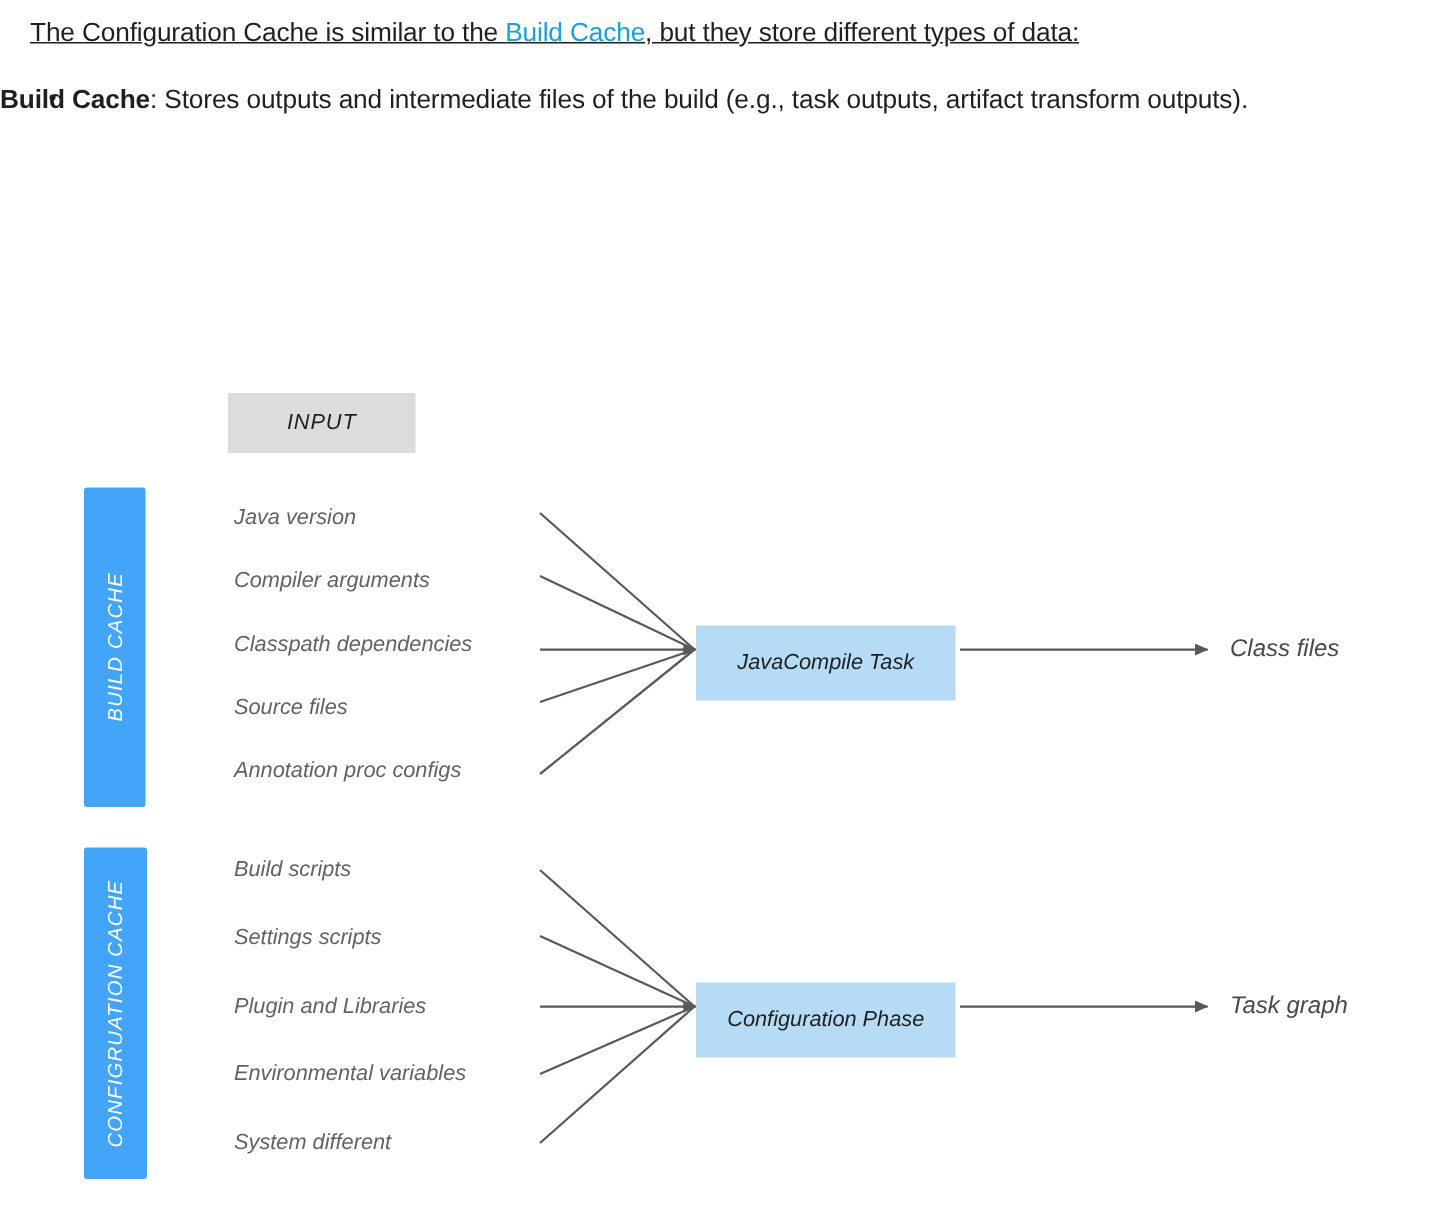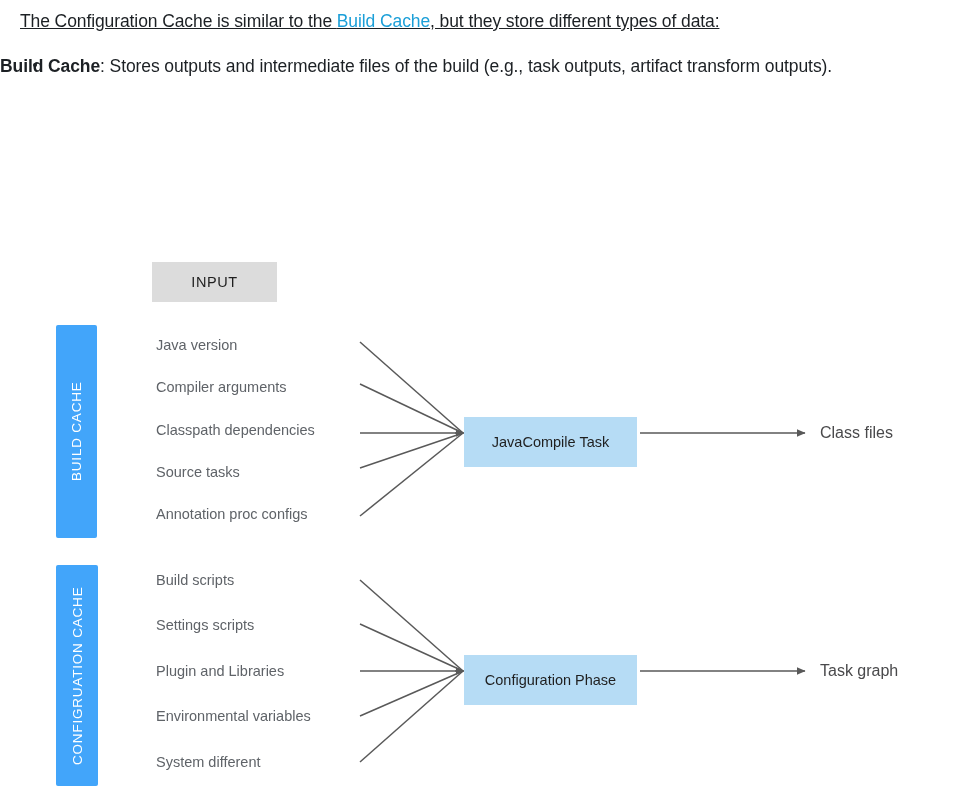--- a/index.html
+++ b/index.html
@@ -65,20 +65,21 @@
     font-weight: 700;
   }
 
   
   .diagram {
     position: absolute;
     left: 0;
     top: 212px;
     width: 961px;
     height: 591px;
+    font-style: italic;
   }
   .diagram svg {
     position: absolute;
     left: 0;
     top: 0;
   }
 
   .hdr {
     position: absolute;
     background: #dcdcdc;
@@ -188,21 +189,21 @@
     </g>
   </svg>
 
   <div class="hdr hdr-input">INPUT</div>
 
   <div class="side-bar side-build">BUILD CACHE</div>
 
   <div class="in-label" style="top:133px">Java version</div>
   <div class="in-label" style="top:175px">Compiler arguments</div>
   <div class="in-label" style="top:218px">Classpath dependencies</div>
-  <div class="in-label" style="top:260px">Source tasks</div>
+  <div class="in-label" style="top:260px">Source files</div>
   <div class="in-label" style="top:302px">Annotation proc configs</div>
 
   <div class="act-box act-compile">JavaCompile Task</div>
 
   <div class="out-label" style="top:221px">Class files</div>
 
   <div class="side-bar side-config">CONFIGRUATION CACHE</div>
 
   <div class="in-label" style="top:368px">Build scripts</div>
   <div class="in-label" style="top:413px">Settings scripts</div>

